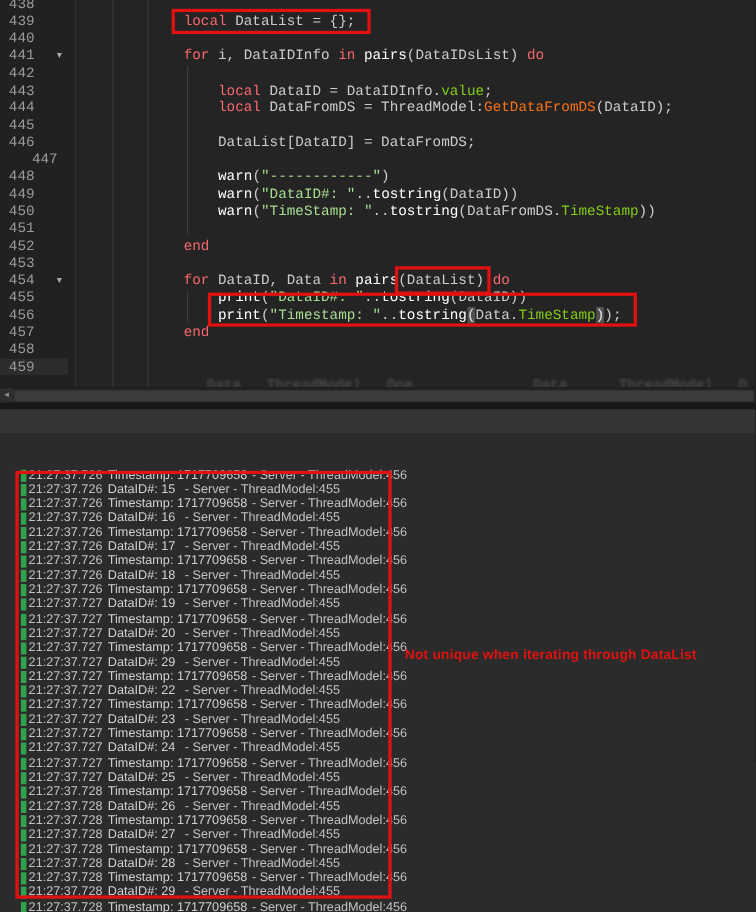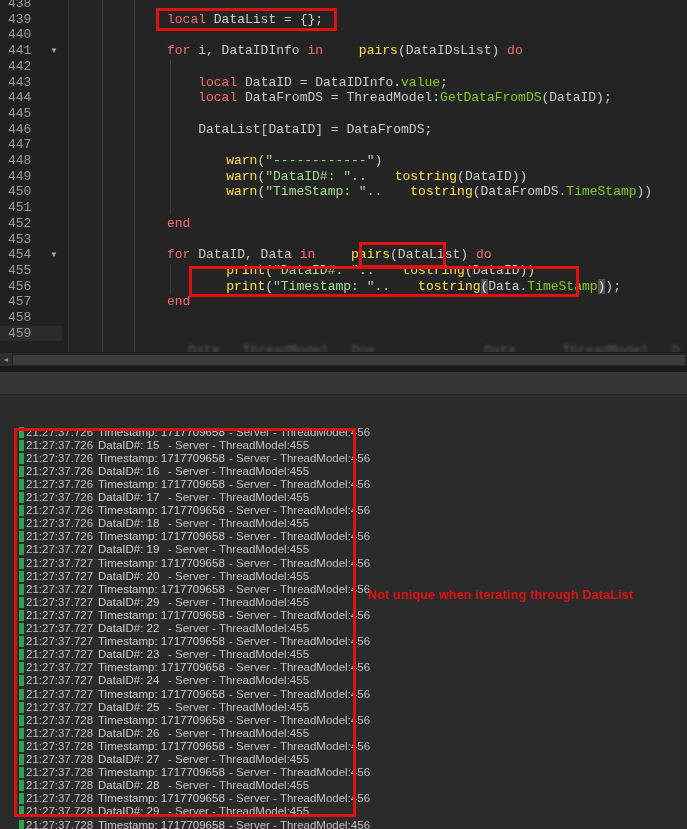--- a/index.html
+++ b/index.html
@@ -11,22 +11,22 @@
   .gutter-hl{position:absolute;left:0;top:326px;width:62px;height:15px;background:#2c2c2c;}
   .guide{position:absolute;top:0;bottom:0;width:1px;background:#383838;}
   .g1{left:102px;} .g2{left:134px;}
   .scoped-guide{position:absolute;width:1px;background:#3d3d3d;left:170px;}
   .sg1{top:60px;height:154px;} .sg2{top:264px;height:30px;}
   .gut-num{position:absolute;left:8px;height:15.7px;line-height:15.7px;
            font-family:"Liberation Mono","DejaVu Sans Mono",monospace;font-size:13px;color:#9a9a9a;}
   .fold{position:absolute;left:50px;height:15.7px;line-height:15.7px;font-size:8px;color:#a8a8a8;cursor:pointer;}
   .code-line{position:absolute;left:167px;height:15.7px;line-height:15.7px;white-space:pre;
              font-family:"Liberation Mono","DejaVu Sans Mono",monospace;font-size:13px;color:#cccccc;}
-  .k{color:#f8696e;} .b{color:#fde047;margin-left:28px;} .s{color:#a7dd8f;} .r{color:#84cc16;}
-  .m{color:#84cc16;} .p{color:#cccccc;} .h{background:#525252;color:#e4e4e4;}
+  .k{color:#f8696e;} .b{color:#ffffff;} .s{color:#a7dd8f;} .r{color:#84cc16;}
+  .m{color:#f97316;} .p{color:#cccccc;} .h{background:#525252;color:#e4e4e4;}
   .ghost{position:absolute;left:188px;top:343px;white-space:pre;
          font-family:"Liberation Mono","DejaVu Sans Mono",monospace;font-size:13px;color:#9a9a9a;
          opacity:.45;filter:blur(1.6px);}
   
   .ann-box{position:absolute;border:3px solid #e01111;box-sizing:border-box;z-index:6;pointer-events:none;}
   .box1{left:156px;top:8px;width:181px;height:23px;}
   .box2{left:359px;top:242px;width:87px;height:26px;}
   .box3{left:189px;top:266px;width:390px;height:31px;}
   
   .hscroll{position:absolute;left:0;top:352px;width:687px;height:14px;background:#252525;border-top:1px solid #1c1c1c;}
@@ -74,21 +74,21 @@
         <div class="gut-num" style="top: -4px;">438</div>
         <div class="gut-num" style="top: 11.7px;">439</div>
         <div class="gut-num" style="top: 27.4px;">440</div>
         <div class="gut-num" style="top: 43.1px;">441</div>
         <div class="fold" style="top: 43.1px;">▼</div>
         <div class="gut-num" style="top: 58.8px;">442</div>
         <div class="gut-num" style="top: 74.5px;">443</div>
         <div class="gut-num" style="top: 90.2px;">444</div>
         <div class="gut-num" style="top: 105.9px;">445</div>
         <div class="gut-num" style="top: 121.6px;">446</div>
-        <div class="gut-num" style="top: 137.3px;">447</div>
+        <div class="gut-num" style="top: 137.3px; margin-left: 21px;">447</div>
         <div class="gut-num" style="top: 153px;">448</div>
         <div class="gut-num" style="top: 168.7px;">449</div>
         <div class="gut-num" style="top: 184.4px;">450</div>
         <div class="gut-num" style="top: 200.1px; text-align: center;">451</div>
         <div class="gut-num" style="top: 215.8px;">452</div>
         <div class="gut-num" style="top: 231.5px;">453</div>
         <div class="gut-num" style="top: 247.2px;">454</div>
         <div class="fold" style="top: 247.2px;">▼</div>
         <div class="gut-num" style="top: 262.9px;">455</div>
         <div class="gut-num" style="top: 278.6px;">456</div>

